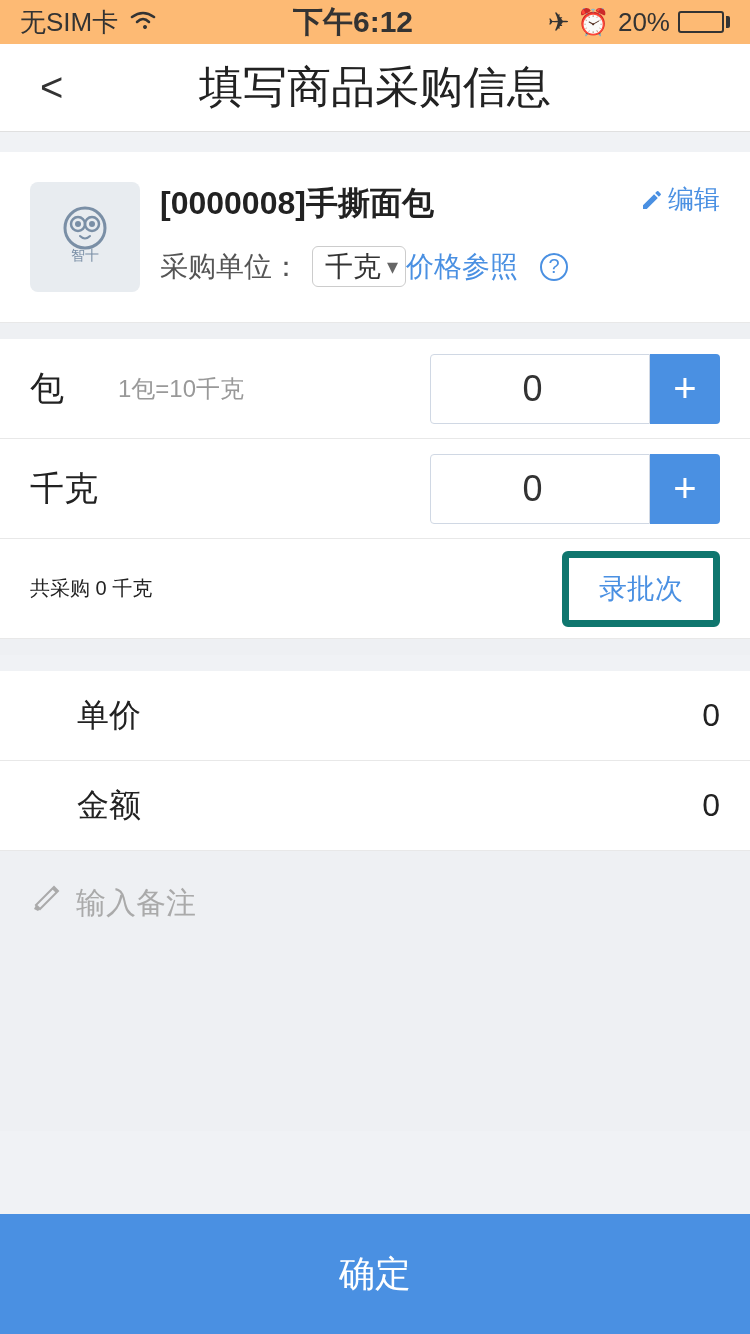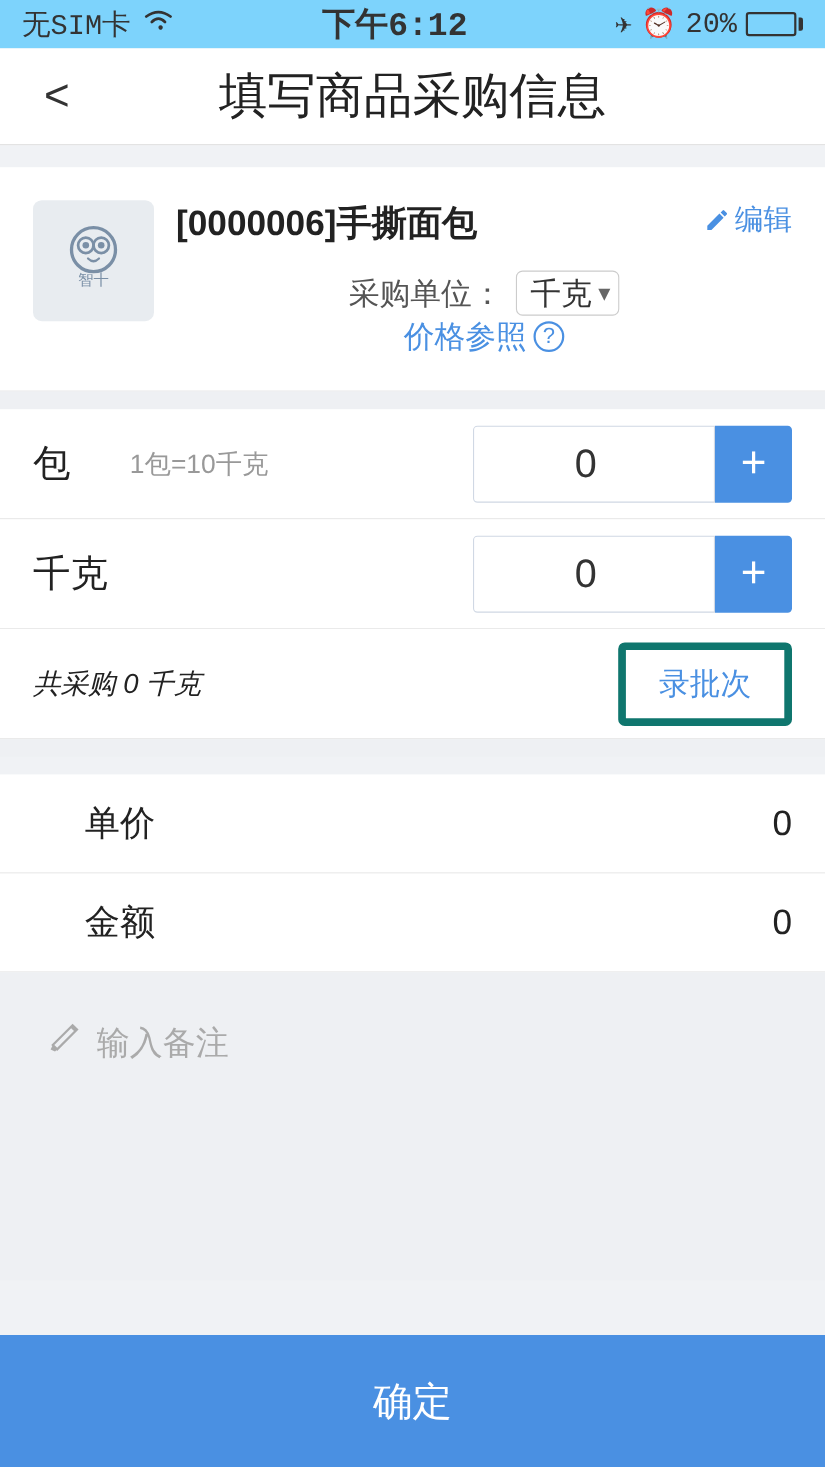--- a/index.html
+++ b/index.html
@@ -10,28 +10,27 @@
       font-family: -apple-system, 'PingFang SC', 'Helvetica Neue', Arial, sans-serif;
       background: #f0f2f5;
       font-size: 32px;
       color: #333;
     }
 
     
     .status-bar {
       width: 750px;
       height: 44px;
-      background: #7dd3fc;
+      background: #fdba74;
       display: flex;
       align-items: center;
       justify-content: space-between;
       padding: 0 20px;
       font-size: 28px;
       font-weight: 500;
-      font-family: Liberation Mono, monospace;
     }
     .status-left {
       display: flex;
       align-items: center;
       gap: 10px;
       font-size: 26px;
     }
     .status-center {
       font-size: 30px;
       font-weight: 600;
@@ -140,21 +139,20 @@
       display: flex;
       align-items: center;
       gap: 4px;
       cursor: pointer;
       white-space: nowrap;
     }
     .unit-row {
       display: flex;
       justify-content: flex-start;
       align-items: center;
-      flex-direction: column;
     }
     .unit-left {
       display: flex;
       align-items: center;
       gap: 12px;
       font-size: 28px;
       color: #555;
     }
     .unit-select {
       border: 1px solid #ccc;
@@ -181,21 +179,21 @@
       transform: translateY(-50%);
       font-size: 22px;
       color: #666;
       pointer-events: none;
     }
     .price-ref {
       font-size: 28px;
       color: #4a90e2;
       display: flex;
       align-items: center;
-      gap: 6px;
+      gap: 22px;
       cursor: pointer;
     }
     .price-ref-circle {
       width: 28px;
       height: 28px;
       border: 2px solid #4a90e2;
       border-radius: 50%;
       display: flex;
       align-items: center;
       justify-content: center;
@@ -265,23 +263,22 @@
     .summary-row {
       display: flex;
       align-items: center;
       justify-content: space-between;
       padding: 0 30px;
       height: 100px;
       background: #fff;
       border-bottom: 1px solid #e8e8e8;
     }
     .summary-text {
-      font-size: 25px;
-      color: #222;
-      font-style: italic;
+      font-size: 20px;
+      color: #222;
     }
     .batch-btn {
       border: 7px solid #0f766e;
       border-radius: 6px;
       padding: 12px 30px;
       font-size: 28px;
       color: #4a90e2;
       background: #fff;
       cursor: pointer;
     }
@@ -306,21 +303,21 @@
     }
     .price-value {
       font-size: 32px;
       color: #222;
     }
 
     
     .notes-section {
       background: #eef0f3;
       margin-top: 0;
-      padding: 44px;
+      padding: 32px;
       min-height: 280px;
     }
     .notes-inner {
       display: flex;
       align-items: flex-start;
       gap: 14px;
     }
     .notes-placeholder {
       font-size: 30px;
       color: #aaa;
@@ -388,21 +385,21 @@
         <circle cx="42" cy="26" r="7" fill="none" stroke="#7a8fa6" stroke-width="2.5"></circle>
         <circle cx="28" cy="26" r="3" fill="#7a8fa6"></circle>
         <circle cx="42" cy="26" r="3" fill="#7a8fa6"></circle>
         <path d="M30 38 Q35 43 40 38" stroke="#7a8fa6" stroke-width="2" fill="none" stroke-linecap="round"></path>
         <text x="35" y="62" text-anchor="middle" font-size="14" fill="#7a8fa6">智十</text>
       </svg>
     </span>
   </div>
   <div class="product-info">
     <div class="product-name-row">
-      <span class="product-name">[0000006]手撕面包</span>
+      <span class="product-name">[0000008]手撕面包</span>
       <span class="edit-btn">
         <svg width="24" height="24" viewBox="0 0 24 24">
             <path d="M3 17.25V21h3.75L17.81 9.94l-3.75-3.75L3 17.25zM20.71 7.04c.39-.39.39-1.02 0-1.41l-2.34-2.34a1 1 0 0 0-1.41 0l-1.83 1.83 3.75 3.75 1.83-1.83z" fill="#4a90e2"></path>
           </svg>
         <span>编辑</span>
       </span>
     </div>
     <div class="unit-row">
       <div class="unit-left">
         <span>采购单位：</span>

